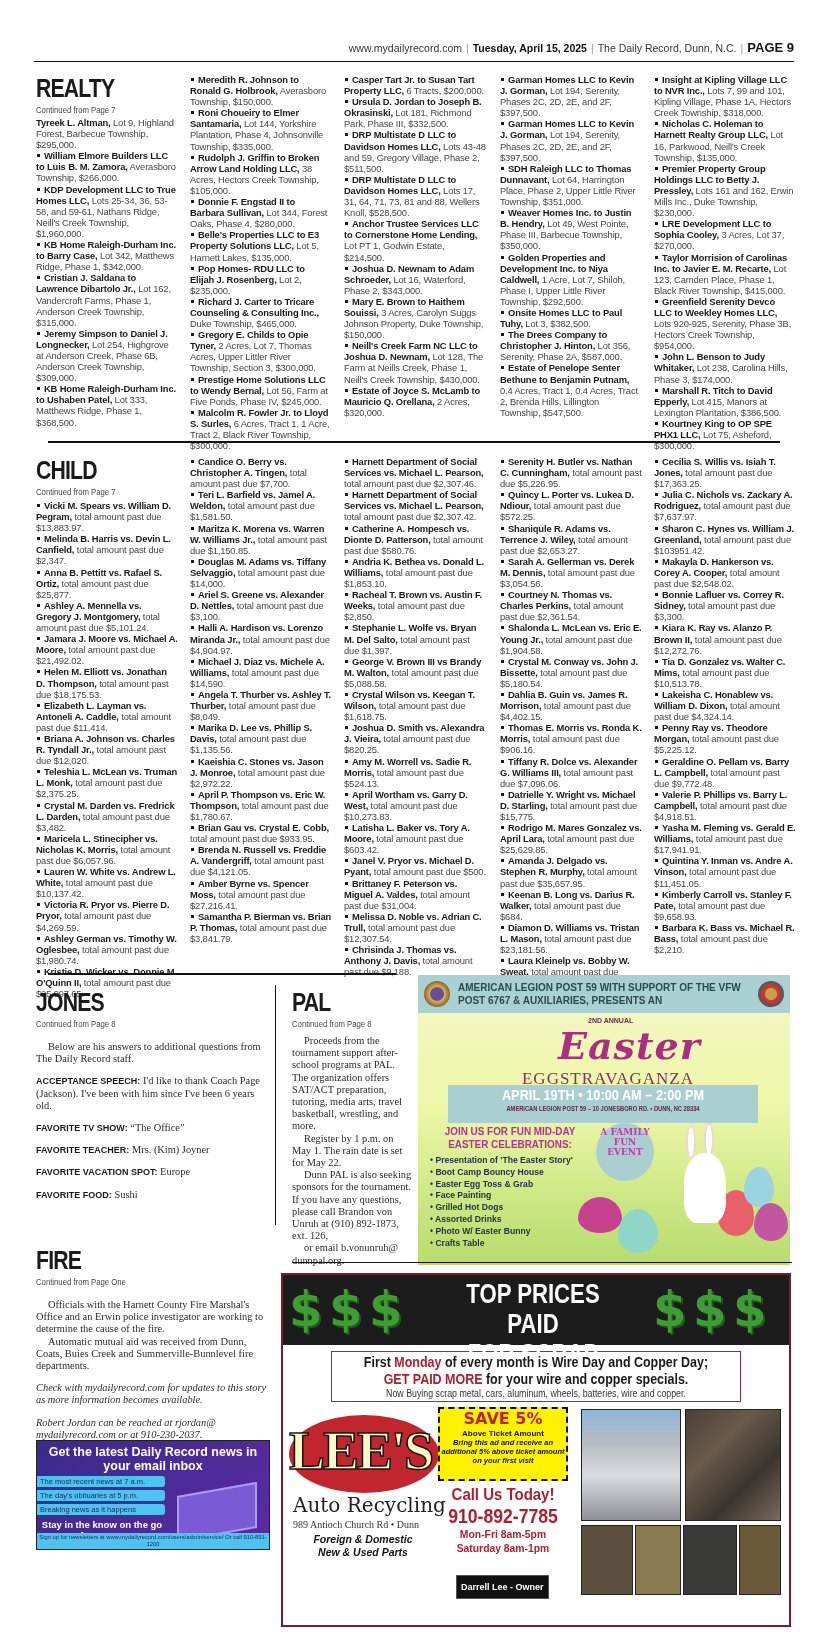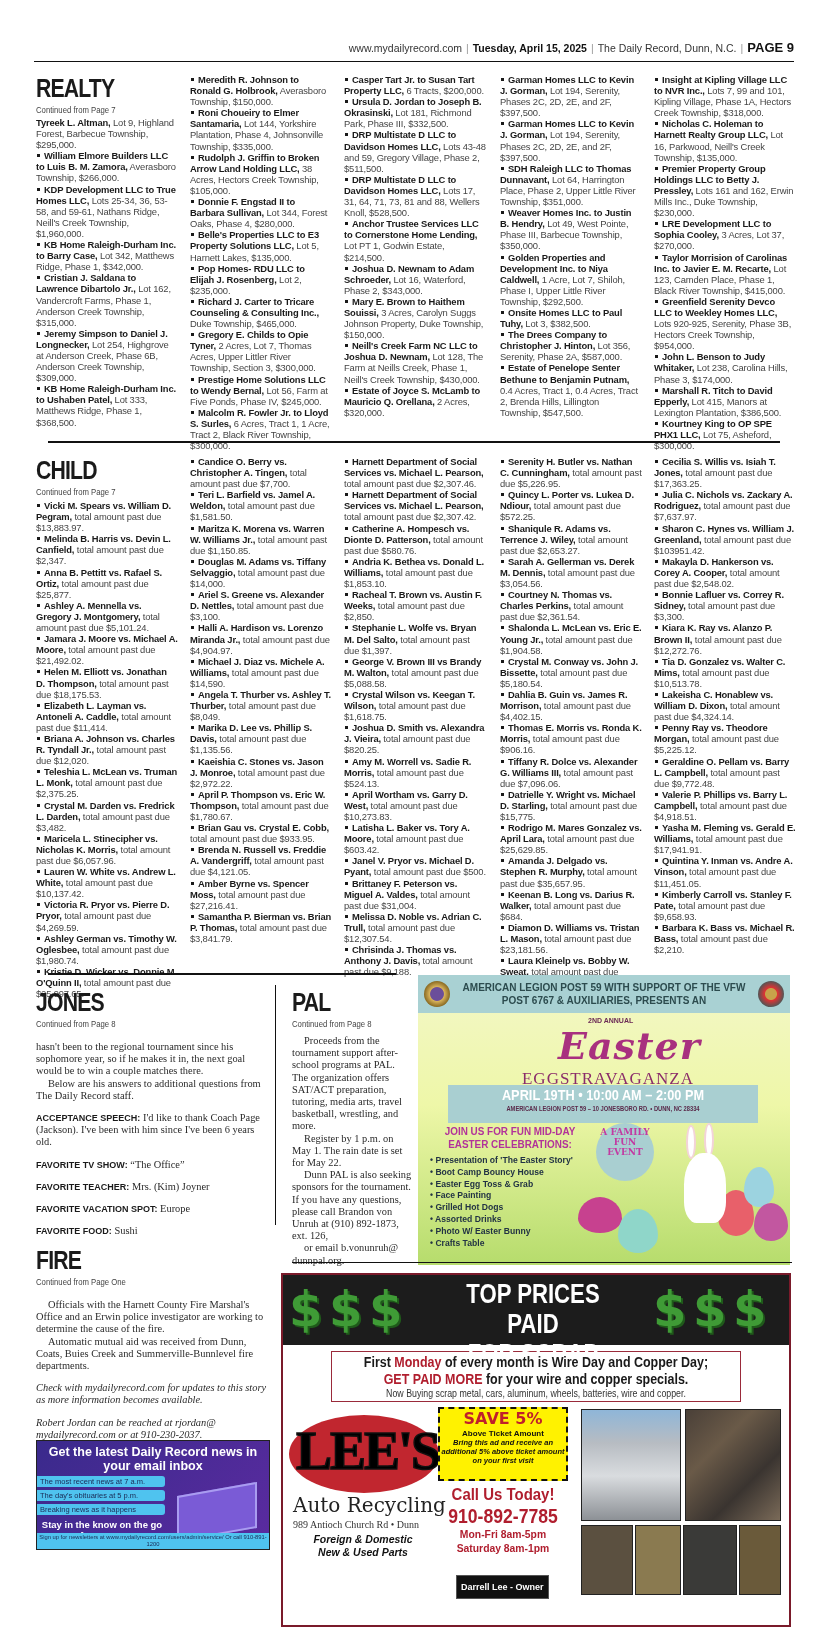--- a/index.html
+++ b/index.html
@@ -21,21 +21,21 @@
 .bul{display:inline-block;width:3px;height:3px;background:#1a1a1a;margin:0 4px 2px 1px;vertical-align:middle}
 .rule{position:absolute;height:1.5px;background:#111}
 
 .serif{font-family:"Liberation Serif",serif;font-size:10.4px;line-height:12.2px;color:#2a2a2a}
 .serif .ind{text-indent:12px}
 .serif .qa{margin-top:10px}
 .serif .qa b{font-family:"Liberation Sans",sans-serif;font-size:9px;color:#1a1a1a}
 .serif i{font-style:italic}
 
 .easter{left:418px;top:975px;width:372px;height:290px;background:linear-gradient(180deg,#f3f7c8 0%,#eef7a8 45%,#b6dc6c 100%);overflow:hidden}
-.easter .top{height:38px;background:#a9d1d3;color:#2c4b4e;font-weight:bold;font-size:10px;text-align:center;line-height:13px;padding-top:6px}
+.easter .top{height:38px;background:#a9d1d3;color:#2c4b4e;font-weight:bold;font-size:10px;line-height:13px;padding-top:6px}
 .easter .seal{position:absolute;width:26px;height:26px;border-radius:50%;background:radial-gradient(#6b4e9a 35%,#d7b25a 40%,#8a6a22 70%)}
 .easter .title1{position:absolute;left:170px;top:42px;font-size:7px;font-weight:bold;color:#6b2a55}
 .easter .title2{position:absolute;left:140px;top:48px;font-family:"DejaVu Serif",serif;font-style:italic;font-weight:bold;font-size:38px;color:#a8307f;letter-spacing:1px}
 .easter .title3{position:absolute;left:100px;top:94px;width:180px;text-align:center;font-family:"Liberation Serif",serif;font-size:17px;color:#8a2c6a;letter-spacing:1px}
 .easter .band{position:absolute;left:30px;top:110px;width:310px;height:38px;background:#a9cfd1;text-align:center}
 .easter .band .t{color:#fff;font-weight:bold;font-size:15px;line-height:20px;font-family:"Liberation Sans",sans-serif;transform:scaleX(0.85)}
 .easter .band .s{color:#5a2a4a;font-size:7px;font-weight:bold;transform:scaleX(0.82)}
 .easter .join{position:absolute;left:12px;top:150px;width:160px;text-align:center;color:#b2329a;font-weight:bold;font-size:11px;line-height:13px;transform:scaleX(0.9)}
 .easter ul{position:absolute;left:12px;top:180px;list-style:none;font-size:8.6px;font-weight:bold;color:#234;line-height:11.8px}
 .easter .fam{position:absolute;left:178px;top:148px;width:58px;height:58px;border-radius:50%;background:#a9cfd1;color:#c23aa2;font-family:"DejaVu Serif",serif;font-weight:bold;font-size:9px;text-align:center;line-height:10px;padding-top:4px}
@@ -52,21 +52,21 @@
 
 .scrap{left:281px;top:1273px;width:510px;height:354px;border:2px solid #7a1a2a;background:#fff}
 .scrap .band{height:70px;background:#1c1c1c;position:relative}
 .scrap .dollar{position:absolute;top:6px;font-size:48px;font-weight:bold;color:#3f9b36;text-shadow:2px 2px 0 #1f5a1a;font-family:"DejaVu Sans",sans-serif}
 .scrap .headline{position:absolute;left:140px;top:4px;width:220px;text-align:center;color:#fff;font-weight:bold;font-size:27px;line-height:30px;transform:scaleX(0.82)}
 .scrap .wire{margin:6px auto 0;width:410px;border:1.5px solid #9a2a3a;text-align:center;padding:2px}
 .scrap .wire .l1,.scrap .wire .l2{font-weight:bold;font-size:14.5px;line-height:17px;color:#1a1a1a;transform:scaleX(0.86)}
 .scrap .red{color:#b01e2e}
 .scrap .wire .l3{font-size:10px;color:#333;transform:scaleX(0.88)}
 .lees{position:absolute;left:6px;top:140px;width:150px;height:78px;border-radius:50%;background:#c1262f}
-.lees .n{position:absolute;left:0;top:6px;width:150px;text-align:right;font-family:"Liberation Serif",serif;font-size:54px;font-weight:bold;color:#000000;-webkit-text-stroke:1.5px #111;letter-spacing:-2px;line-height:60px}
+.lees .n{position:absolute;left:0;top:6px;width:150px;text-align:left;font-family:"Liberation Serif",serif;font-size:54px;font-weight:bold;color:#fef9c3;-webkit-text-stroke:1.5px #111;letter-spacing:-2px;line-height:60px}
 .auto{position:absolute;left:10px;top:218px;font-family:"DejaVu Serif",serif;font-size:20px;color:#222}
 .addr{position:absolute;left:10px;top:244px;font-family:"Liberation Serif",serif;font-size:10px;color:#333;white-space:nowrap}
 .parts{position:absolute;left:10px;top:258px;width:140px;text-align:center;font-weight:bold;font-style:italic;font-size:10.5px;line-height:13px;color:#111}
 .save{position:absolute;left:155px;top:132px;width:130px;height:74px;background:#fff200;border:2px dashed #111;text-align:center}
 .save .big{font-family:"DejaVu Sans",sans-serif;font-weight:bold;font-size:16px;color:#c01f2b;line-height:20px}
 .save .s1{font-weight:bold;font-size:8px;color:#111}
 .save .s2{font-weight:bold;font-style:italic;font-size:7.5px;line-height:9px;color:#111}
 .call{position:absolute;left:152px;top:210px;width:136px;text-align:center;color:#b01e2e;font-weight:bold}
 .call .c1{font-size:17px;line-height:20px;transform:scaleX(0.88)}
 .call .c2{font-size:20px;line-height:22px;transform:scaleX(0.88)}
@@ -232,21 +232,20 @@
     <p><span class="bul"></span><b>Kimberly Carroll vs. Stanley F. Pate,</b> total amount past due $9,658.93.</p>
     <p><span class="bul"></span><b>Barbara K. Bass vs. Michael R. Bass,</b> total amount past due $2,210.</p>
   </div>
 
 <div class="rule" style="left:48px;top:973px;width:348px"></div>
 
 <div class="abs" style="left:36px;top:990px;width:230px">
   <div class="sec-title">JONES</div>
   <div class="cont">Continued from Page 8</div>
   <div class="serif" style="margin-top:12px">
-    <p>hasn't been to the regional tournament since his sophomore year, so if he makes it in, the next goal would be to win a couple matches there.</p>
     <p class="ind">Below are his answers to additional questions from The Daily Record staff.</p>
     <div id="jones-qa">
         <p class="qa"><b>ACCEPTANCE SPEECH:</b> I'd like to thank Coach Page (Jackson). I've been with him since I've been 6 years old.</p>
         <p class="qa"><b>FAVORITE TV SHOW:</b> “The Office”</p>
         <p class="qa"><b>FAVORITE TEACHER:</b> Mrs. (Kim) Joyner</p>
         <p class="qa"><b>FAVORITE VACATION SPOT:</b> Europe</p>
         <p class="qa"><b>FAVORITE FOOD:</b> Sushi</p>
       </div>
   </div>
 </div>

